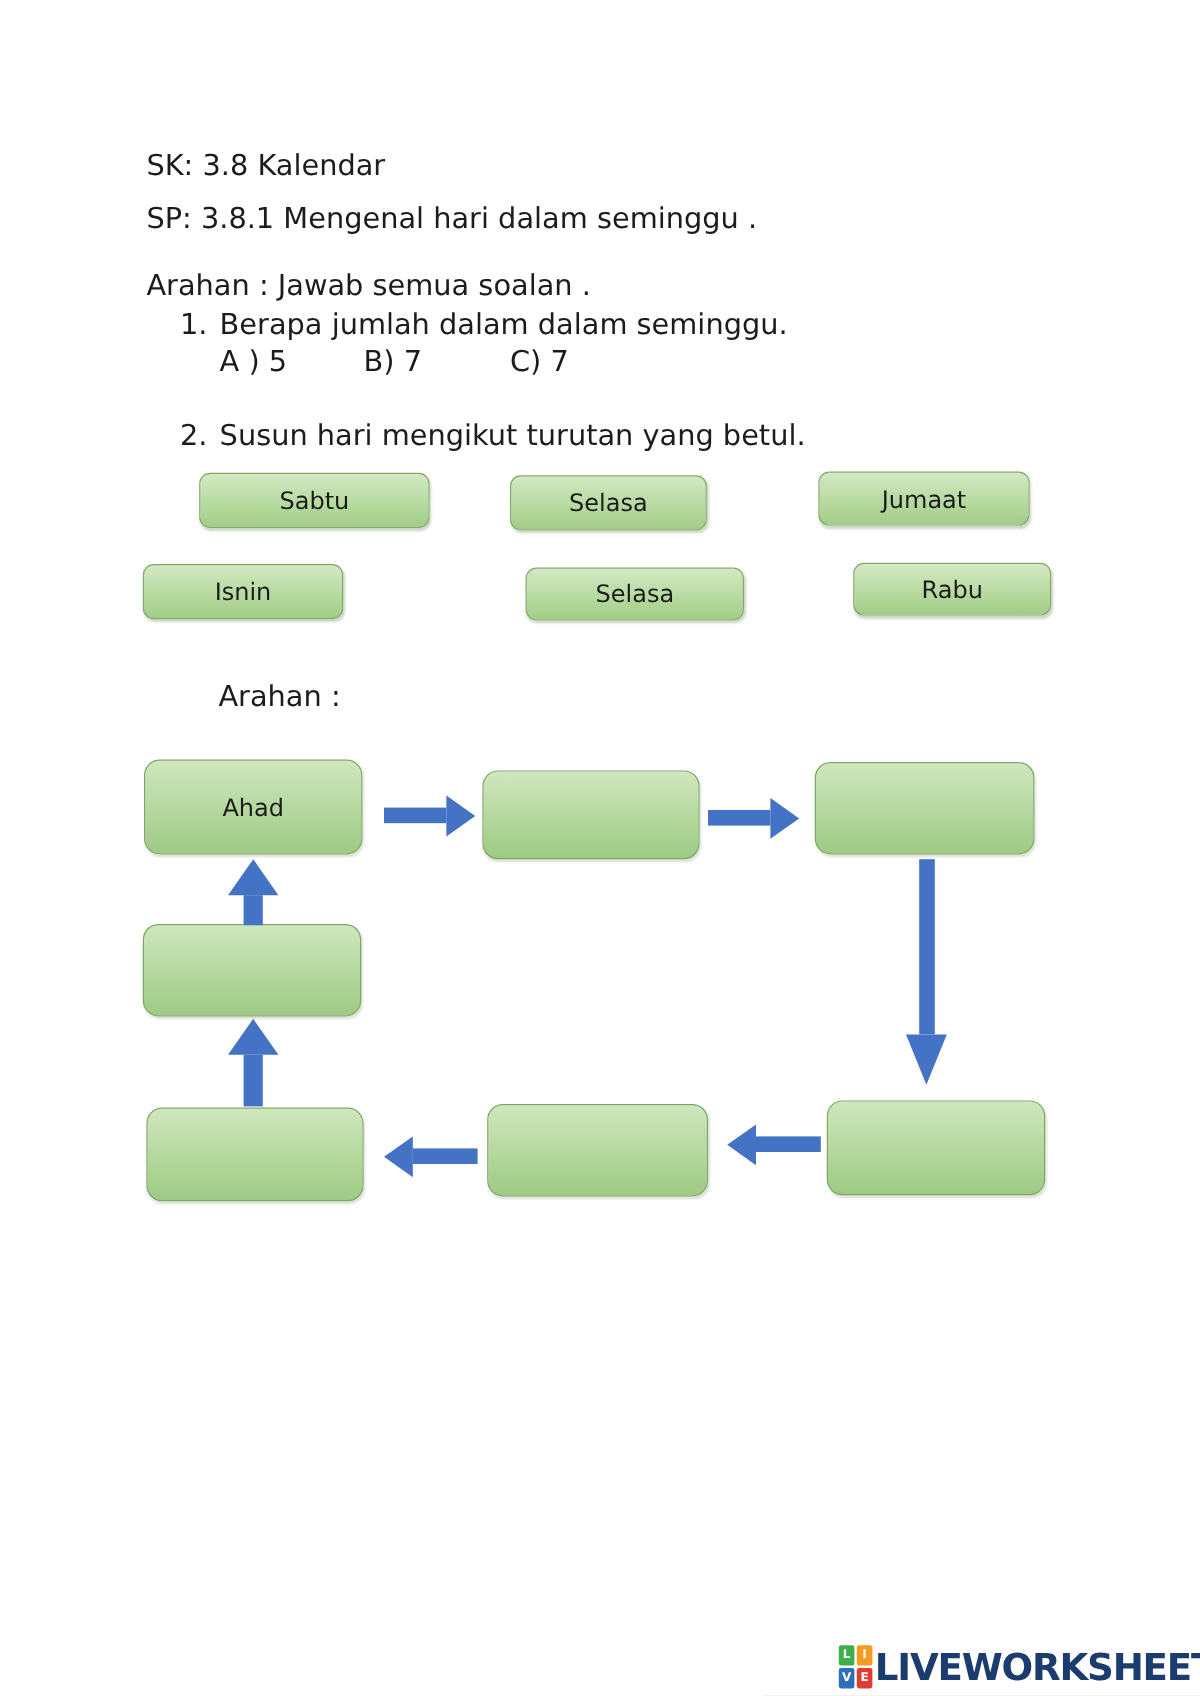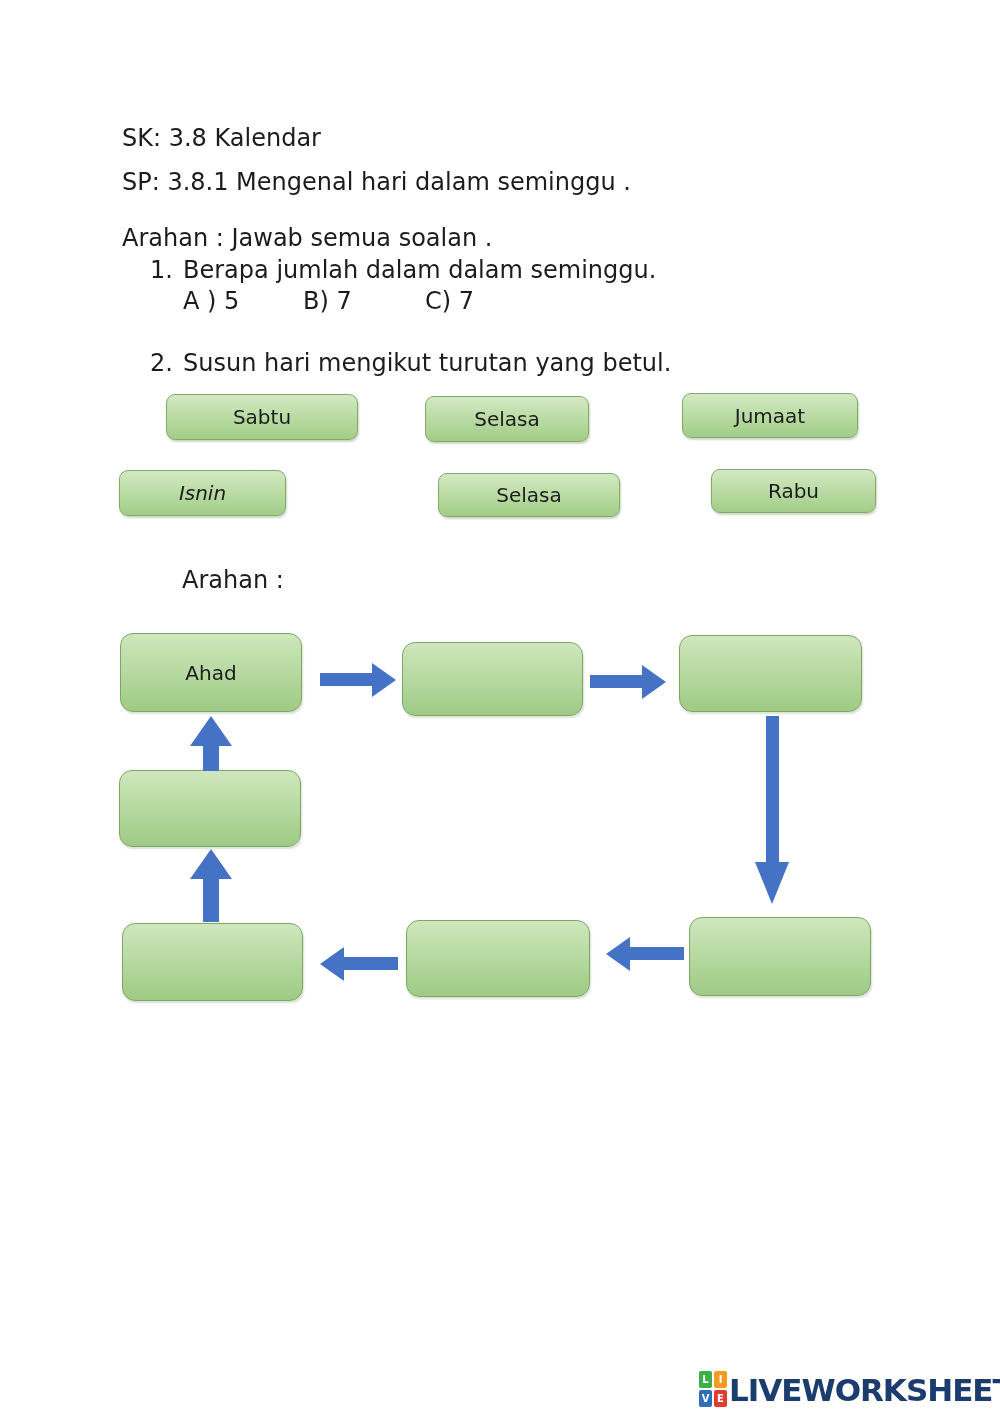--- a/index.html
+++ b/index.html
@@ -35,21 +35,21 @@
     background:linear-gradient(180deg,#d3e9c3 0%, #abd392 80%, #a2cc88 100%);
     border:1px solid #84a869;
     border-radius:9px;
     display:flex; align-items:center; justify-content:center;
     font-size:20px;
     box-shadow:1px 2px 2px rgba(110,140,90,.35);
   }
   .wb1 { left:166px; top:394px; width:192px; height:46px; }
   .wb2 { left:425px; top:396px; width:164px; height:46px; }
   .wb3 { left:682px; top:393px; width:176px; height:45px; }
-  .wb4 { left:119px; top:470px; width:167px; height:46px;font-style:italic; }
+  .wb4 { left:119px; top:470px; width:167px; height:46px; }
   .wb5 { left:438px; top:473px; width:182px; height:44px; }
   .wb6 { left:711px; top:469px; width:165px; height:44px; }
 
   .jawapan { left:182px; top:566px; }
 
   .fbox {
     background:linear-gradient(180deg,#cfe7bd 0%, #a8d190 78%, #9fca85 100%);
     border:1px solid #7fa566;
     border-radius:13px;
     display:flex; align-items:center; justify-content:center;

